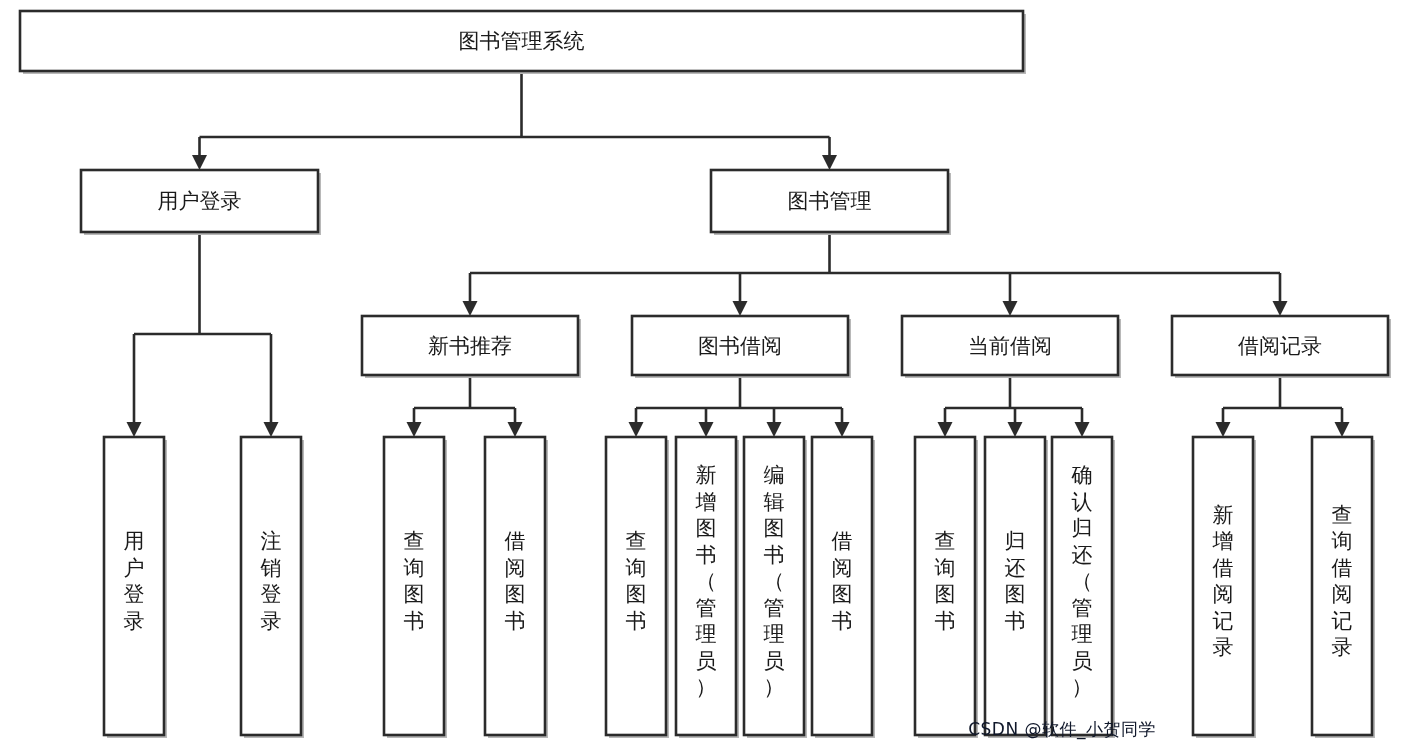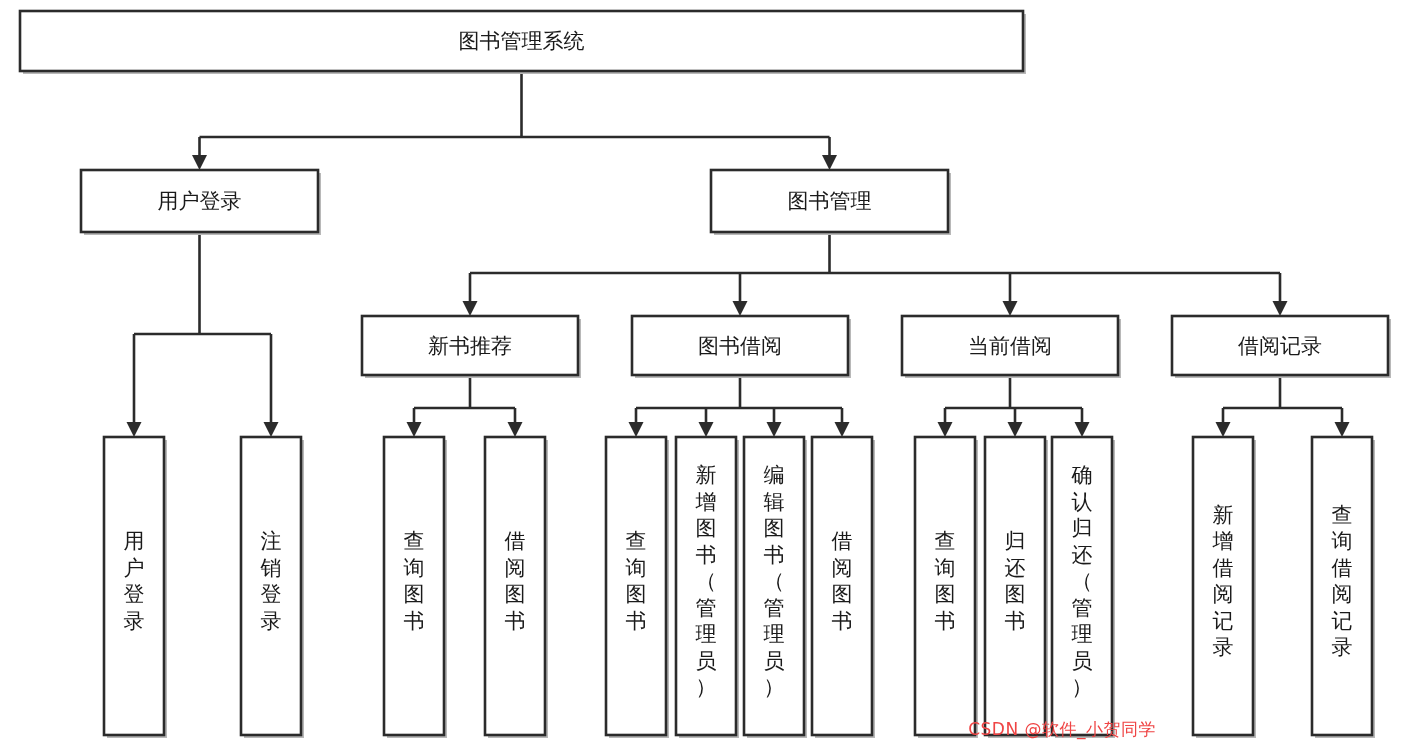--- a/index.html
+++ b/index.html
@@ -51,21 +51,21 @@
     fill: #1a1a1a;
     text-anchor: middle;
     dominant-baseline: middle;
   }
   .watermark-text {
     position: absolute;
     right: 8px;
     bottom: 6px;
     font-family: "DejaVu Sans", "Liberation Sans", sans-serif;
     font-size: 17px;
-    color: #ef4444;
+    color: #0f172a;
     letter-spacing: 0.5px;
     user-select: none;
     white-space: nowrap;
   }
 </style>
 </head>
 <body>
 
 <div id="diagram-root">
   <svg id="tree-svg" viewBox="0 0 1405 747">

